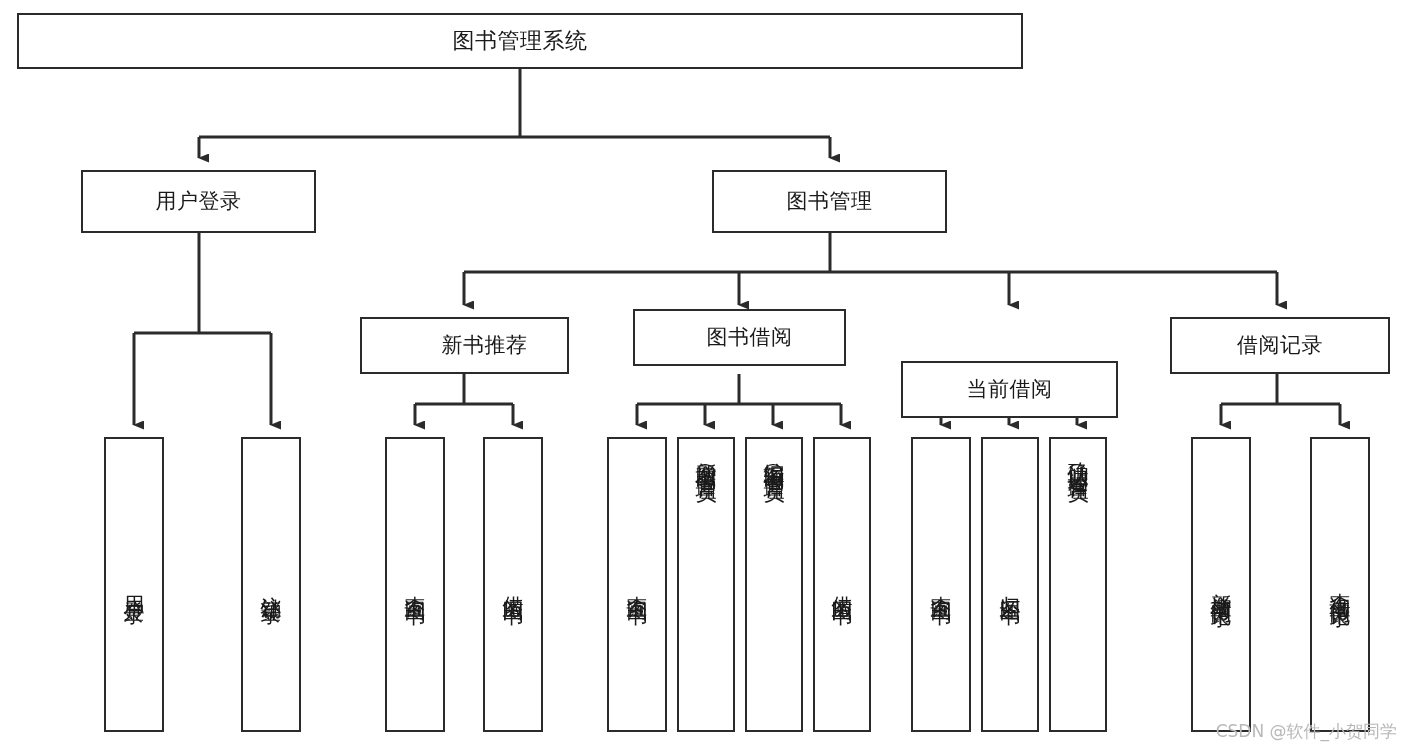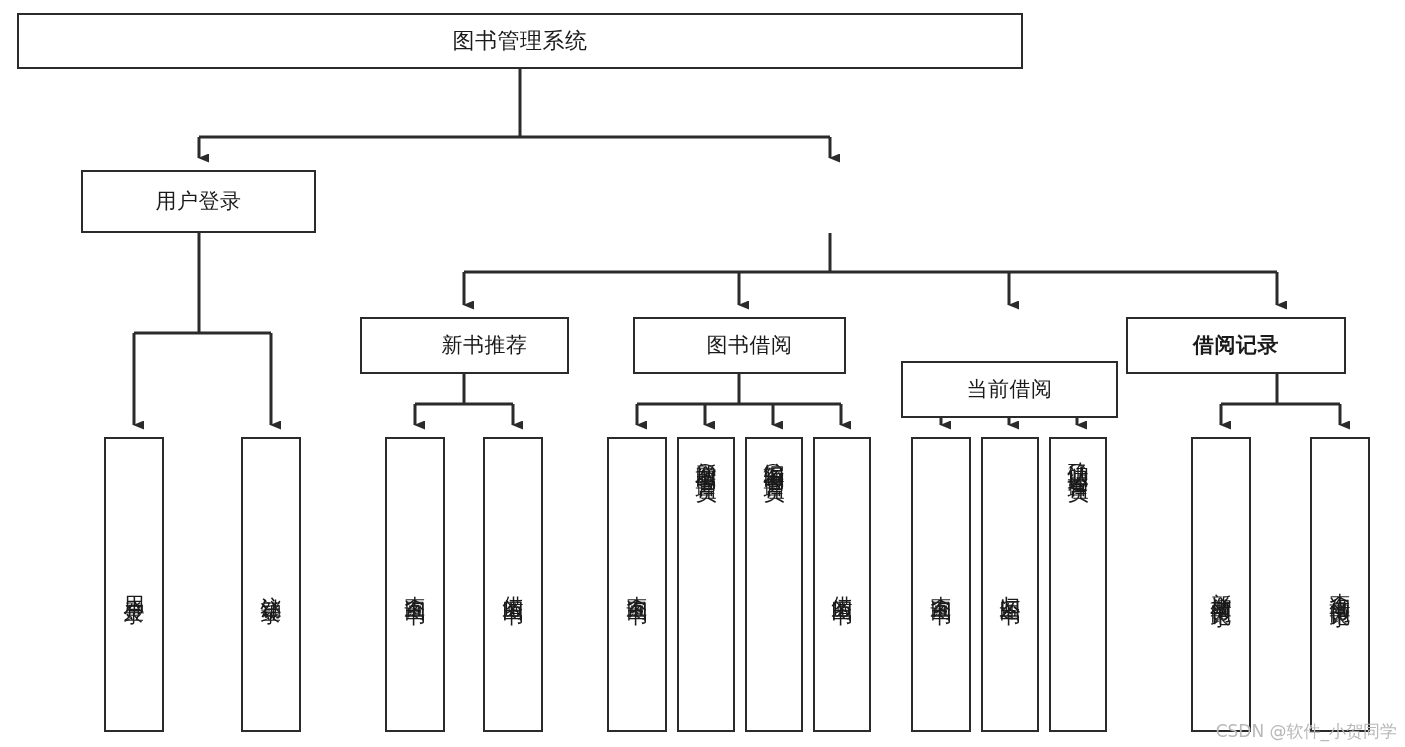--- a/index.html
+++ b/index.html
@@ -137,34 +137,37 @@
   </svg>
 
   <div class="node horiz root" style="left:17px; top:13px; width:1006px; height:56px;">
     <span class="node-label">图书管理系统</span>
   </div>
 
   <div class="node horiz" style="left:81px; top:170px; width:235px; height:63px;">
     <span class="node-label">用户登录</span>
   </div>
 
+  <div class="node horiz" style="left:712px; top:170px; width:235px; height:63px;">
+    <span class="node-label">图书管理</span>
+  </div>
 
   <div class="node horiz" style="left:360px; top:317px; width:209px; height:57px;padding-left:40px;">
     <span class="node-label">新书推荐</span>
   </div>
 
-  <div class="node horiz" style="left:633px; top:317px; width:213px; height:57px;padding-left:20px;">
+  <div class="node horiz" style="left:633px; top:309px; width:213px; height:57px;padding-left:20px;">
     <span class="node-label">图书借阅</span>
   </div>
 
   <div class="node horiz" style="left:901px; top:317px; width:217px; height:57px;margin-top:44px;">
     <span class="node-label">当前借阅</span>
   </div>
 
-  <div class="node horiz" style="left:1126px; top:317px; width:220px; height:57px;font-weight:bold;">
+  <div class="node horiz" style="left:1170px; top:317px; width:220px; height:57px;">
     <span class="node-label">借阅记录</span>
   </div>
 
   <div class="node vert centered" style="left:104px; top:437px; width:60px; height:295px;">
     <span class="node-label">用户登录</span>
   </div>
   <div class="node vert centered" style="left:241px; top:437px; width:60px; height:295px;">
     <span class="node-label">注销登录</span>
   </div>
 

